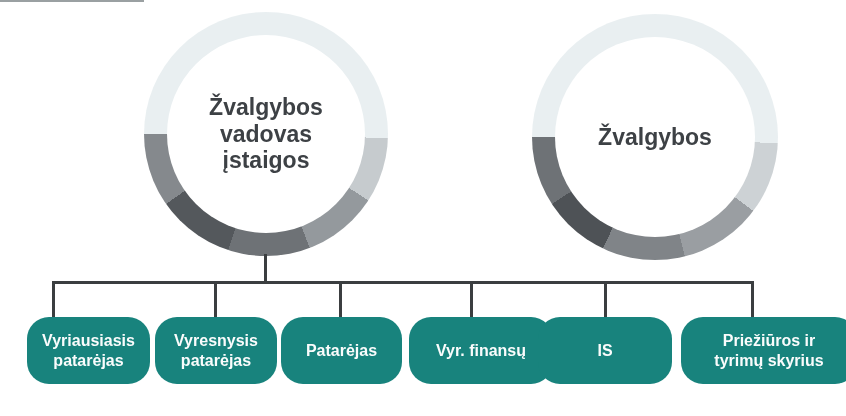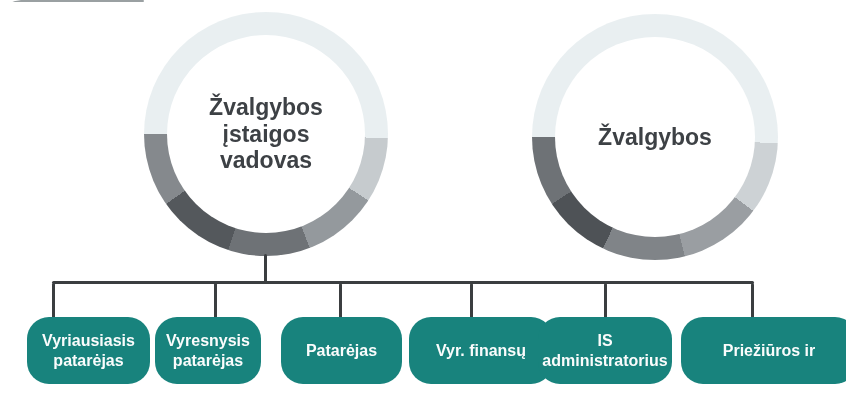--- a/index.html
+++ b/index.html
@@ -1,15 +1,15 @@
 <!DOCTYPE html>
 <html><head>
 <meta charset="utf-8">
 <style>
-  * { margin:0; padding:0; box-sizing:border-box;border-radius:21px; }
+  * { margin:0; padding:0; box-sizing:border-box; }
   body { background:#ffffff; font-family:"Liberation Sans", sans-serif; }
 
   .stage {
     position:relative;
     width:846px; height:416px;
     background:#ffffff;
     overflow:hidden;
   }
 
   
@@ -66,37 +66,37 @@
   .role-box {
     position:absolute; top:317px; height:67px;
     background:#18837d; border-radius:22px;
     color:#fafcfc; font-weight:700; font-size:16px; line-height:1.22;
     display:flex; flex-direction:column;
     align-items:center; justify-content:center;
     text-align:center; padding:2px 4px;
   }
   .role-box span { display:block; }
   .box-1 { left:27px;  width:123px; }
-  .box-2 { left:155px; width:106px; }
+  .box-2 { left:155px; width:122px; }
   .box-3 { left:281px; width:121px; }
   .box-4 { left:409px; width:144px; }
   .box-5 { left:538px; width:134px; }
   .box-6 { left:681px; width:176px; }
 </style>
 </head>
 <body>
 
 <div class="stage">
 
   <div class="ring ring-left">
     <div class="ring-inner">
       <div class="head-title">
         <span>Žvalgybos</span>
+        <span>vadovas</span>
         <span>įstaigos</span>
-        <span>vadovas</span>
       </div>
     </div>
   </div>
 
   <div class="ring ring-right">
     <div class="ring-inner">
       <div class="head-title">
         <span>Žvalgybos</span>
       </div>
     </div>
@@ -121,19 +121,19 @@
     <span>patarėjas</span>
   </div>
   <div class="role-box box-3">
     <span>Patarėjas</span>
   </div>
   <div class="role-box box-4">
     <span>Vyr. finansų</span>
   </div>
   <div class="role-box box-5">
     <span>IS</span>
-    <span>administratorius</span>
   </div>
   <div class="role-box box-6">
     <span>Priežiūros ir</span>
+    <span>tyrimų skyrius</span>
   </div>
 
 </div>
 
 </body></html>

